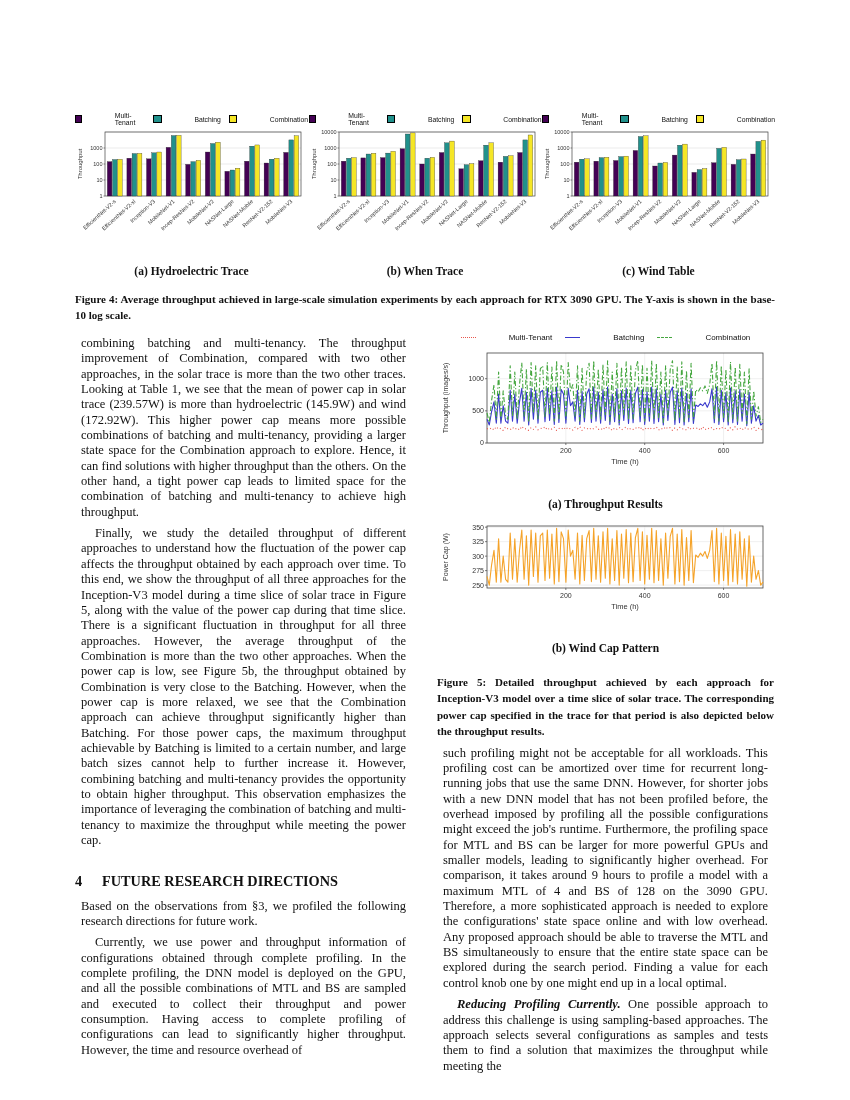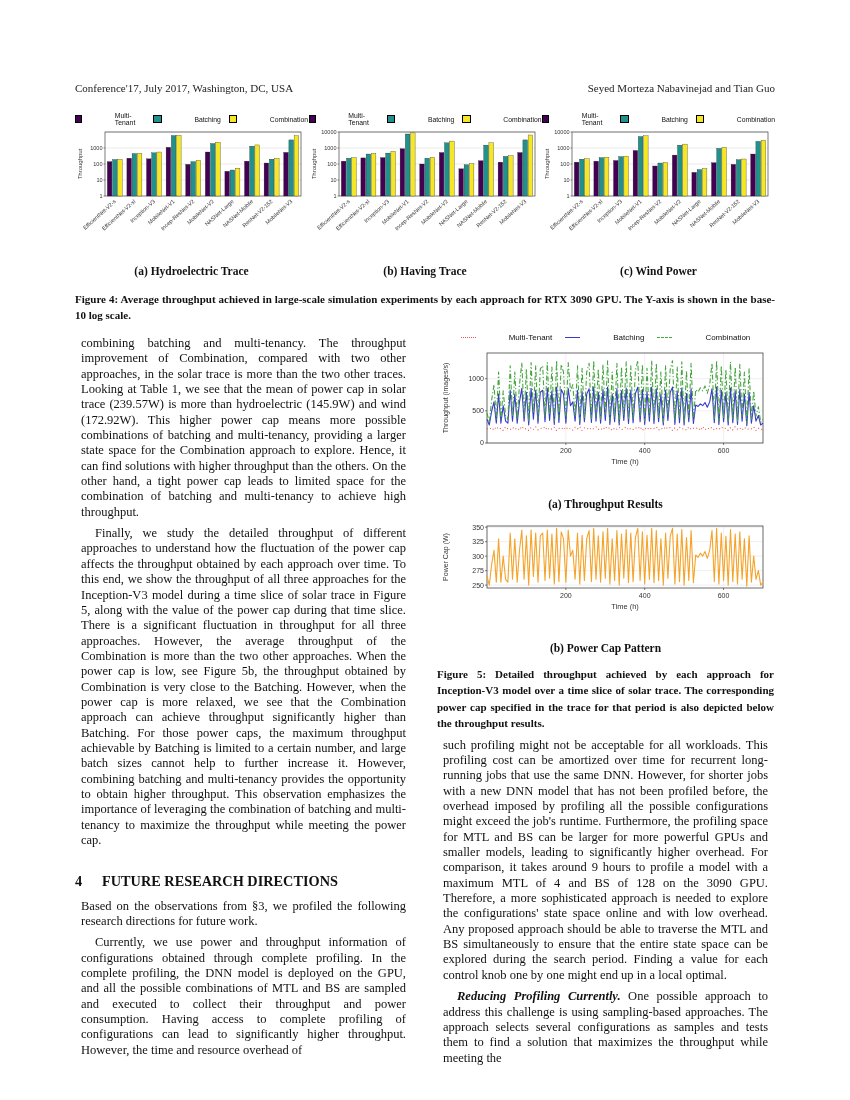--- a/index.html
+++ b/index.html
@@ -27,33 +27,29 @@
   .sec{font-size:14.3px;font-weight:bold;margin:26px 0 9px 0;display:flex;
        font-family:"Liberation Serif",serif;}
   .secnum{width:27px;flex:none;}
   
   .line-legend{display:flex;justify-content:center;align-items:center;gap:13px;
     font-family:"Liberation Sans",sans-serif;font-size:8px;margin-bottom:2px;}
   .line-legend .ls{width:15px;height:0;border-top-width:1.7px;border-top-style:solid;
     display:inline-block;margin-right:3px;}
   .line-legend .legend-item{display:flex;align-items:center;}
   .fig5 svg{display:block;margin:0 auto;}
-  .f5cap{margin-top:10px;}
+  .f5cap{margin-top:18px;}
   .rp1{margin-top:24px;}
   svg text{font-family:"Liberation Sans",sans-serif;fill:#333;}
 </style>
 </head>
 <body>
 
 <div class="page">
 
-  <div class="header">
-    <span>Conference'17, July 2017, Washington, DC, USA</span>
-    <span>Seyed Morteza Nabavinejad and Tian Guo</span>
-  </div>
 
   <div class="fig4">
     <div class="fig4-row">
       <div class="barchart">
         <div class="chart-legend">
             <span class="legend-item">
               <span class="sw" style="background: rgb(68, 1, 84);"></span>
               <span>Multi-Tenant</span>
             </span>
             <span class="legend-item">
@@ -205,21 +201,21 @@
             <text x="60.968" y="75" text-anchor="end" font-size="5.6" fill="#222" transform="rotate(-42 60.968 75)">EfficientNet-V2-xl</text>
             <text x="80.568" y="75" text-anchor="end" font-size="5.6" fill="#222" transform="rotate(-42 80.568 75)">Inception-V3</text>
             <text x="100.168" y="75" text-anchor="end" font-size="5.6" fill="#222" transform="rotate(-42 100.168 75)">MobileNet-V1</text>
             <text x="119.768" y="75" text-anchor="end" font-size="5.6" fill="#222" transform="rotate(-42 119.768 75)">Incep-ResNet-V2</text>
             <text x="139.368" y="75" text-anchor="end" font-size="5.6" fill="#222" transform="rotate(-42 139.368 75)">MobileNet-V2</text>
             <text x="158.96800000000002" y="75" text-anchor="end" font-size="5.6" fill="#222" transform="rotate(-42 158.96800000000002 75)">NASNet-Large</text>
             <text x="178.568" y="75" text-anchor="end" font-size="5.6" fill="#222" transform="rotate(-42 178.568 75)">NASNet-Mobile</text>
             <text x="198.168" y="75" text-anchor="end" font-size="5.6" fill="#222" transform="rotate(-42 198.168 75)">ResNet-V2-152</text>
             <text x="217.768" y="75" text-anchor="end" font-size="5.6" fill="#222" transform="rotate(-42 217.768 75)">MobileNet-V3</text>
           </svg>
-        <div class="subcap">(b) Having Trace</div>
+        <div class="subcap">(b) When Trace</div>
       </div>
       <div class="barchart">
         <div class="chart-legend">
             <span class="legend-item">
               <span class="sw" style="background: rgb(68, 1, 84);"></span>
               <span>Multi-Tenant</span>
             </span>
             <span class="legend-item">
               <span class="sw" style="background: rgb(33, 145, 140);"></span>
               <span>Batching</span>
@@ -288,21 +284,21 @@
             <text x="60.968" y="75" text-anchor="end" font-size="5.6" fill="#222" transform="rotate(-42 60.968 75)">EfficientNet-V2-xl</text>
             <text x="80.568" y="75" text-anchor="end" font-size="5.6" fill="#222" transform="rotate(-42 80.568 75)">Inception-V3</text>
             <text x="100.168" y="75" text-anchor="end" font-size="5.6" fill="#222" transform="rotate(-42 100.168 75)">MobileNet-V1</text>
             <text x="119.768" y="75" text-anchor="end" font-size="5.6" fill="#222" transform="rotate(-42 119.768 75)">Incep-ResNet-V2</text>
             <text x="139.368" y="75" text-anchor="end" font-size="5.6" fill="#222" transform="rotate(-42 139.368 75)">MobileNet-V2</text>
             <text x="158.96800000000002" y="75" text-anchor="end" font-size="5.6" fill="#222" transform="rotate(-42 158.96800000000002 75)">NASNet-Large</text>
             <text x="178.568" y="75" text-anchor="end" font-size="5.6" fill="#222" transform="rotate(-42 178.568 75)">NASNet-Mobile</text>
             <text x="198.168" y="75" text-anchor="end" font-size="5.6" fill="#222" transform="rotate(-42 198.168 75)">ResNet-V2-152</text>
             <text x="217.768" y="75" text-anchor="end" font-size="5.6" fill="#222" transform="rotate(-42 217.768 75)">MobileNet-V3</text>
           </svg>
-        <div class="subcap">(c) Wind Power</div>
+        <div class="subcap">(c) Wind Table</div>
       </div>
     </div>
     <div class="figcaption">Figure 4: Average throughput achieved in large-scale simulation experiments by each approach for RTX 3090 GPU. The Y-axis is shown in the base-10 log scale.</div>
   </div>
 
   <div class="columns">
     <div class="col">
       <p>combining batching and multi-tenancy. The throughput improvement of Combination, compared with two other approaches, in the solar trace is more than the two other traces. Looking at Table 1, we see that the mean of power cap in solar trace (239.57W) is more than hydroelectric (145.9W) and wind (172.92W). This higher power cap means more possible combinations of batching and multi-tenancy, providing a larger state space for the Combination approach to explore. Hence, it can find solutions with higher throughput than the others. On the other hand, a tight power cap leads to limited space for the combination of batching and multi-tenancy to achieve high throughput.</p>
       <p class="indent">Finally, we study the detailed throughput of different approaches to understand how the fluctuation of the power cap affects the throughput obtained by each approach over time. To this end, we show the throughput of all three approaches for the Inception-V3 model during a time slice of solar trace in Figure 5, along with the value of the power cap during that time slice. There is a significant fluctuation in throughput for all three approaches. However, the average throughput of the Combination is more than the two other approaches. When the power cap is low, see Figure 5b, the throughput obtained by Combination is very close to the Batching. However, when the power cap is more relaxed, we see that the Combination approach can achieve throughput significantly higher than Batching. For those power caps, the maximum throughput achievable by Batching is limited to a certain number, and large batch sizes cannot help to further increase it. However, combining batching and multi-tenancy provides the opportunity to obtain higher throughput. This observation emphasizes the importance of leveraging the combination of batching and multi-tenancy to maximize the throughput while meeting the power cap.</p>
       <h2 class="sec">
@@ -382,21 +378,21 @@
               <line x1="128.85714285714283" x2="128.85714285714283" y1="67" y2="69" stroke="#444" stroke-width="0.7"></line>
               <text x="207.7142857142857" y="77" text-anchor="middle" font-size="7">400</text>
               <line x1="207.7142857142857" x2="207.7142857142857" y1="67" y2="69" stroke="#444" stroke-width="0.7"></line>
               <text x="286.57142857142856" y="77" text-anchor="middle" font-size="7">600</text>
               <line x1="286.57142857142856" x2="286.57142857142856" y1="67" y2="69" stroke="#444" stroke-width="0.7"></line>
             </g>
             <text x="188" y="88" text-anchor="middle" font-size="7.5">Time (h)</text>
             <text x="11" y="36" text-anchor="middle" font-size="7" transform="rotate(-90 11 36)">Power Cap (W)</text>
             <polyline points="50.0,55.4 52.3,64.1 54.6,43.8 57.0,29.3 59.3,61.2 61.6,17.7 63.9,61.2 66.2,35.1 68.6,58.3 70.9,61.2 73.2,12.0 75.5,58.3 77.8,17.7 80.2,61.2 82.5,29.3 84.8,9.1 87.1,58.3 89.4,14.9 91.7,64.1 94.1,9.1 96.4,55.4 98.7,12.0 101.0,61.2 103.3,14.9 105.7,12.0 108.0,59.5 110.3,9.1 112.6,57.1 114.9,13.1 117.3,62.9 119.6,7.3 121.9,60.6 124.2,10.8 126.5,17.7 128.9,61.2 131.2,9.1 133.5,35.1 135.8,29.3 138.1,58.3 140.5,12.0 142.8,62.9 145.1,14.3 147.4,59.5 149.7,17.7 152.1,9.6 154.4,60.6 156.7,7.3 159.0,58.3 161.3,14.9 163.6,61.2 166.0,10.8 168.3,57.1 170.6,7.3 172.9,62.9 175.2,17.7 177.6,59.5 179.9,9.6 182.2,64.1 184.5,13.1 186.8,57.1 189.2,8.5 191.5,61.8 193.8,12.0 196.1,60.6 198.4,16.6 200.8,7.3 203.1,59.5 205.4,10.8 207.7,62.9 210.0,14.3 212.4,58.3 214.7,7.3 217.0,61.8 219.3,9.6 221.6,59.5 223.9,17.7 226.3,64.1 228.6,12.0 230.9,57.1 233.2,15.4 235.5,7.3 237.9,62.9 240.2,13.1 242.5,60.6 244.8,8.5 247.1,64.1 249.5,16.6 251.8,59.5 254.1,9.6 256.4,61.8 258.7,34.0 261.1,36.3 263.4,32.2 265.7,35.1 268.0,30.5 270.3,37.4 272.7,29.3 275.0,9.6 277.3,60.6 279.6,7.3 281.9,62.9 284.3,12.0 286.6,59.5 288.9,15.4 291.2,64.1 293.5,8.5 295.8,60.6 298.2,13.1 300.5,62.9 302.8,10.8 305.1,58.3 307.4,17.7 309.8,65.3 312.1,14.9 314.4,61.2 316.7,35.1 319.0,58.3 321.4,49.6 323.7,64.1 326.0,61.2" fill="none" stroke="#f5a329" stroke-width="1.1" stroke-dasharray="none" stroke-linejoin="round"></polyline>
           </svg>
-        <div class="subcap">(b) Power Cap Pattern</div>
+        <div class="subcap">(b) Wind Cap Pattern</div>
         <div class="figcaption f5cap">Figure 5: Detailed throughput achieved by each approach for Inception-V3 model over a time slice of solar trace. The corresponding power cap specified in the trace for that period is also depicted below the throughput results.</div>
       </div>
       <p class="rp1">such profiling might not be acceptable for all workloads. This profiling cost can be amortized over time for recurrent long-running jobs that use the same DNN. However, for shorter jobs with a new DNN model that has not been profiled before, the overhead imposed by profiling all the possible configurations might exceed the job's runtime. Furthermore, the profiling space for MTL and BS can be larger for more powerful GPUs and smaller models, leading to significantly higher overhead. For comparison, it takes around 9 hours to profile a model with a maximum MTL of 4 and BS of 128 on the 3090 GPU. Therefore, a more sophisticated approach is needed to explore the configurations' state space online and with low overhead. Any proposed approach should be able to traverse the MTL and BS simultaneously to ensure that the entire state space can be explored during the search period. Finding a value for each control knob one by one might end up in a local optimal.</p>
       <p class="indent"><b><i><span>Reducing Profiling Currently.</span></i></b><span> One possible approach to address this challenge is using sampling-based approaches. The approach selects several configurations as samples and tests them to find a solution that maximizes the throughput while meeting the</span></p>
     </div>
   </div>
 
 </div>
 
 </body></html>

